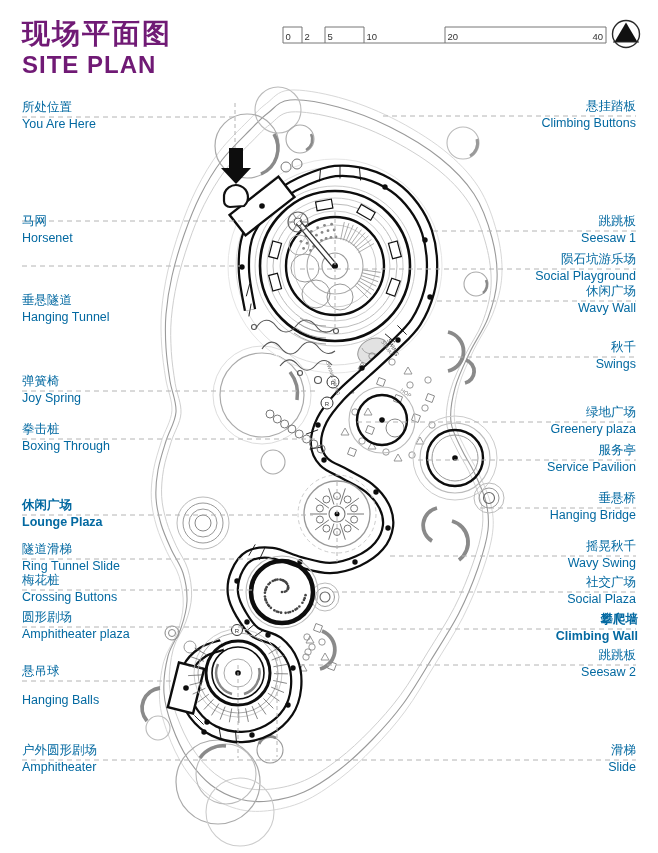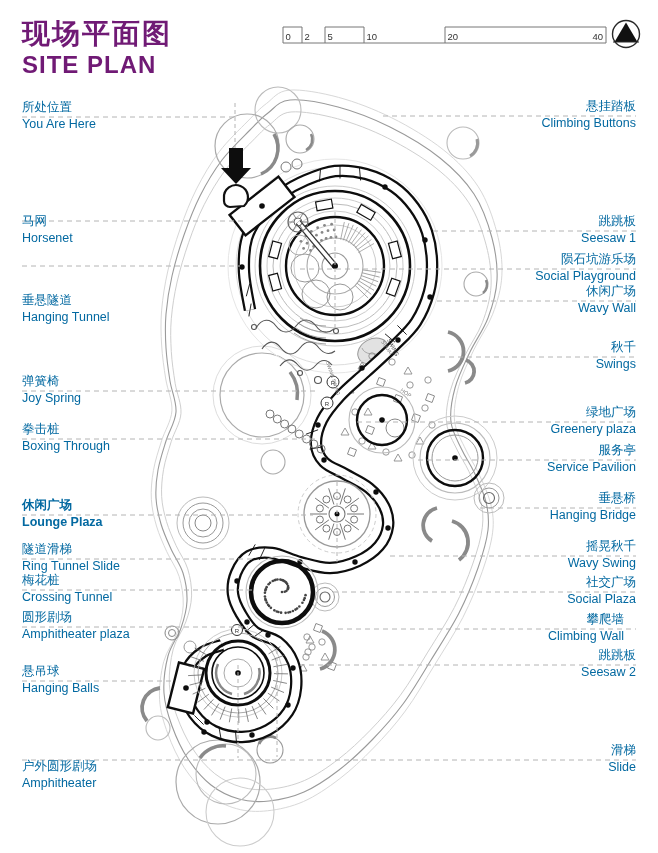--- a/index.html
+++ b/index.html
@@ -524,31 +524,31 @@
       <div class="lbl left" style="top: 499px; left: 22px; font-weight: bold;">
         <div class="cn">休闲广场</div>
         <div class="en">Lounge Plaza</div>
       </div>
       <div class="lbl left" style="top: 543px; left: 22px;">
         <div class="cn">隧道滑梯</div>
         <div class="en">Ring Tunnel Slide</div>
       </div>
       <div class="lbl left" style="top: 574px; left: 22px;">
         <div class="cn">梅花桩</div>
-        <div class="en">Crossing Tunnel</div>
+        <div class="en">Crossing Buttons</div>
       </div>
       <div class="lbl left" style="top: 611px; left: 22px;">
         <div class="cn">圆形剧场</div>
         <div class="en">Amphitheater plaza</div>
       </div>
-      <div class="lbl left" style="top: 665px; left: 22px;">
+      <div class="lbl left" style="top: 665px; left: 22px; gap: 12px;">
         <div class="cn">悬吊球</div>
         <div class="en">Hanging Balls</div>
       </div>
-      <div class="lbl left" style="top: 760px; left: 22px;">
+      <div class="lbl left" style="top: 744px; left: 22px;">
         <div class="cn">户外圆形剧场</div>
         <div class="en">Amphitheater</div>
       </div>
       <div class="lbl right" style="top: 100px; right: 22px;">
         <div class="cn">悬挂踏板</div>
         <div class="en">Climbing Buttons</div>
       </div>
       <div class="lbl right" style="top: 215px; right: 22px;">
         <div class="cn">跳跳板</div>
         <div class="en">Seesaw 1</div>
@@ -578,21 +578,21 @@
         <div class="en">Hanging Bridge</div>
       </div>
       <div class="lbl right" style="top: 540px; right: 22px; justify-content: flex-end;">
         <div class="cn">摇晃秋千</div>
         <div class="en">Wavy Swing</div>
       </div>
       <div class="lbl right" style="top: 576px; right: 22px;">
         <div class="cn">社交广场</div>
         <div class="en">Social Plaza</div>
       </div>
-      <div class="lbl right" style="top: 613px; right: 34px;">
+      <div class="lbl right" style="top: 613px; right: 20px; font-weight: bold;">
         <div class="cn">攀爬墙</div>
         <div class="en">Climbing Wall</div>
       </div>
       <div class="lbl right" style="top: 649px; right: 22px;">
         <div class="cn">跳跳板</div>
         <div class="en">Seesaw 2</div>
       </div>
       <div class="lbl right" style="top: 744px; right: 22px;">
         <div class="cn">滑梯</div>
         <div class="en">Slide</div>

